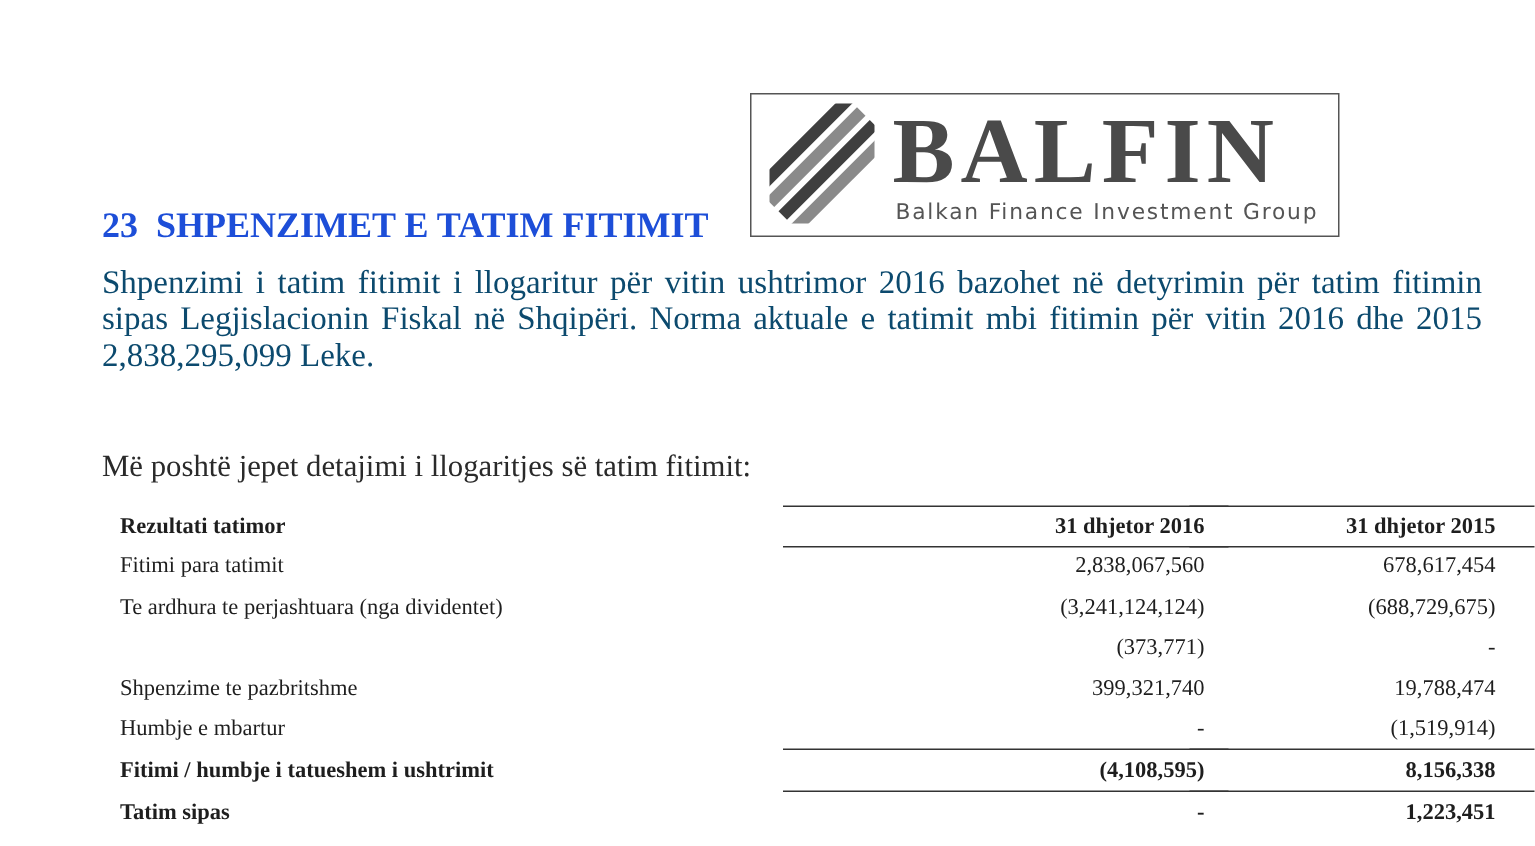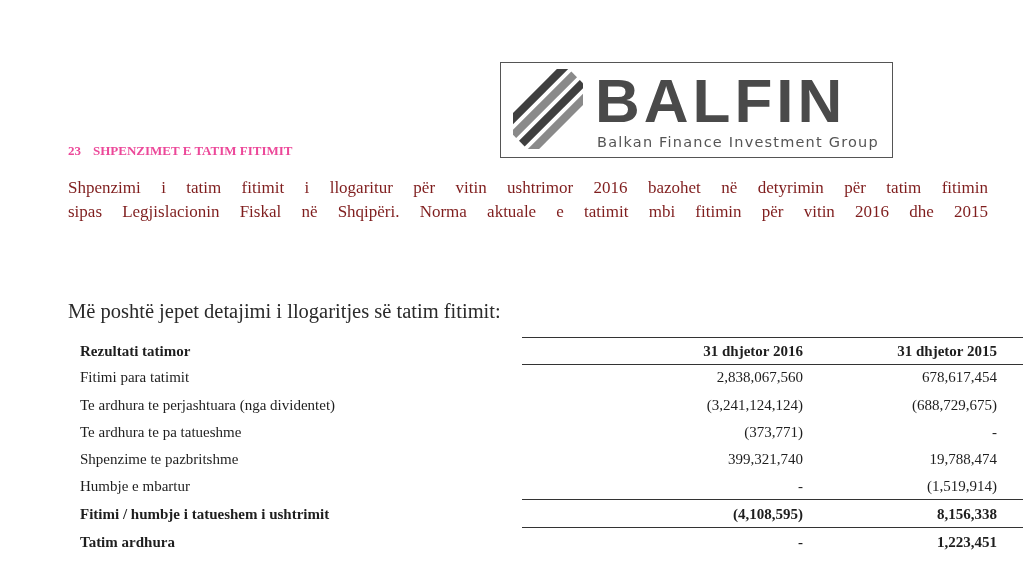--- a/index.html
+++ b/index.html
@@ -9,36 +9,36 @@
     font-family: "Liberation Serif", "DejaVu Serif", serif;
     color: #1e1e1e;
   }
   .logo {
     position: absolute; left: 500px; top: 62px; width: 393px; height: 96px;
     border: 1px solid #555; background: #fff; box-sizing: border-box;
   }
   .logo-mark { position: absolute; left: 12px; top: 6px; width: 70px; height: 80px; }
   .logo-word {
     position: absolute; left: 94px; top: 4px;
-    font-family: Liberation Sans, sans-serif; font-weight: bold;
+    font-family: Liberation Serif, serif; font-weight: bold;
     font-size: 62px; letter-spacing: 4px; color: #4a4a4a; line-height: 68px;
   }
   .logo-tag {
     position: absolute; left: 96px; top: 70px;
     font-family: "DejaVu Sans", sans-serif; font-size: 14.5px;
     letter-spacing: 1.2px; color: #555; line-height: 18px;
   }
   .heading {
     position: absolute; left: 68px; top: 139px;
-    font-weight: bold; font-size: 13px; line-height: 24px; color: #ec4899;
+    font-weight: bold; font-size: 24px; line-height: 24px; color: #1d4ed8;
   }
   .heading .num { margin-right: 12px; }
   .para {
     position: absolute; left: 68px; top: 176px; width: 920px;
-    font-size: 17px; line-height: 24.4px; color: #7f1d1d;
+    font-size: 22px; line-height: 24.4px; color: #0c4a6e;
     text-align: justify;
     font-family: Liberation Serif, serif;
   }
   .para .line { display: block; white-space: nowrap; }
   .para .line.j { text-align-last: justify; text-align: justify; white-space: normal; }
   .intro {
     position: absolute; left: 68px; top: 299px;
     font-size: 20.5px; line-height: 24px; color: #2a2a2a;
   }
   .tbl { position: absolute; left: 80px; top: 336px; width: 930px; }
@@ -67,20 +67,21 @@
   <div class="logo-tag">Balkan Finance Investment Group</div>
 </div>
 
 <div class="heading">
   <span class="num">23</span><span>SHPENZIMET E TATIM FITIMIT</span>
 </div>
 
 <div class="para">
   <span class="line j">Shpenzimi i tatim fitimit i llogaritur për vitin ushtrimor 2016 bazohet në detyrimin për tatim fitimin</span>
   <span class="line j">sipas Legjislacionin Fiskal në Shqipëri. Norma aktuale e tatimit mbi fitimin për vitin 2016 dhe 2015</span>
+  <span class="line">2,838,295,099 Leke.</span>
 </div>
 
 <div class="intro">Më poshtë jepet detajimi i llogaritjes së tatim fitimit:</div>
 
 <div class="tbl">
   <div class="rule c1" style="top:1px"></div>
   <div class="rule c2" style="top:1px"></div>
 
   <div class="row bold" style="top:3px">
     <span class="lbl">Rezultati tatimor</span>
@@ -95,21 +96,20 @@
     <span class="lbl">Fitimi para tatimit</span>
     <span class="v1">2,838,067,560</span>
     <span class="v2">678,617,454</span>
   </div>
   <div class="row" style="top:57px">
     <span class="lbl">Te ardhura te perjashtuara (nga dividentet)</span>
     <span class="v1">(3,241,124,124)</span>
     <span class="v2">(688,729,675)</span>
   </div>
   <div class="row" style="top:84px">
-    <span class="lbl">Te ardhura te pa tatueshme</span>
     <span class="v1">(373,771)</span>
     <span class="v2">-</span>
   </div>
   <div class="row" style="top:111px">
     <span class="lbl">Shpenzime te pazbritshme</span>
     <span class="v1">399,321,740</span>
     <span class="v2">19,788,474</span>
   </div>
   <div class="row" style="top:138px">
     <span class="lbl">Humbje e mbartur</span>
@@ -123,17 +123,17 @@
   <div class="row bold" style="top:166px">
     <span class="lbl">Fitimi / humbje i tatueshem i ushtrimit</span>
     <span class="v1">(4,108,595)</span>
     <span class="v2">8,156,338</span>
   </div>
 
   <div class="rule c1" style="top:191px"></div>
   <div class="rule c2" style="top:191px"></div>
 
   <div class="row bold" style="top:194px">
-    <span class="lbl">Tatim ardhura</span>
+    <span class="lbl">Tatim sipas</span>
     <span class="v1">-</span>
     <span class="v2">1,223,451</span>
   </div>
 </div>
 
 </body></html>

